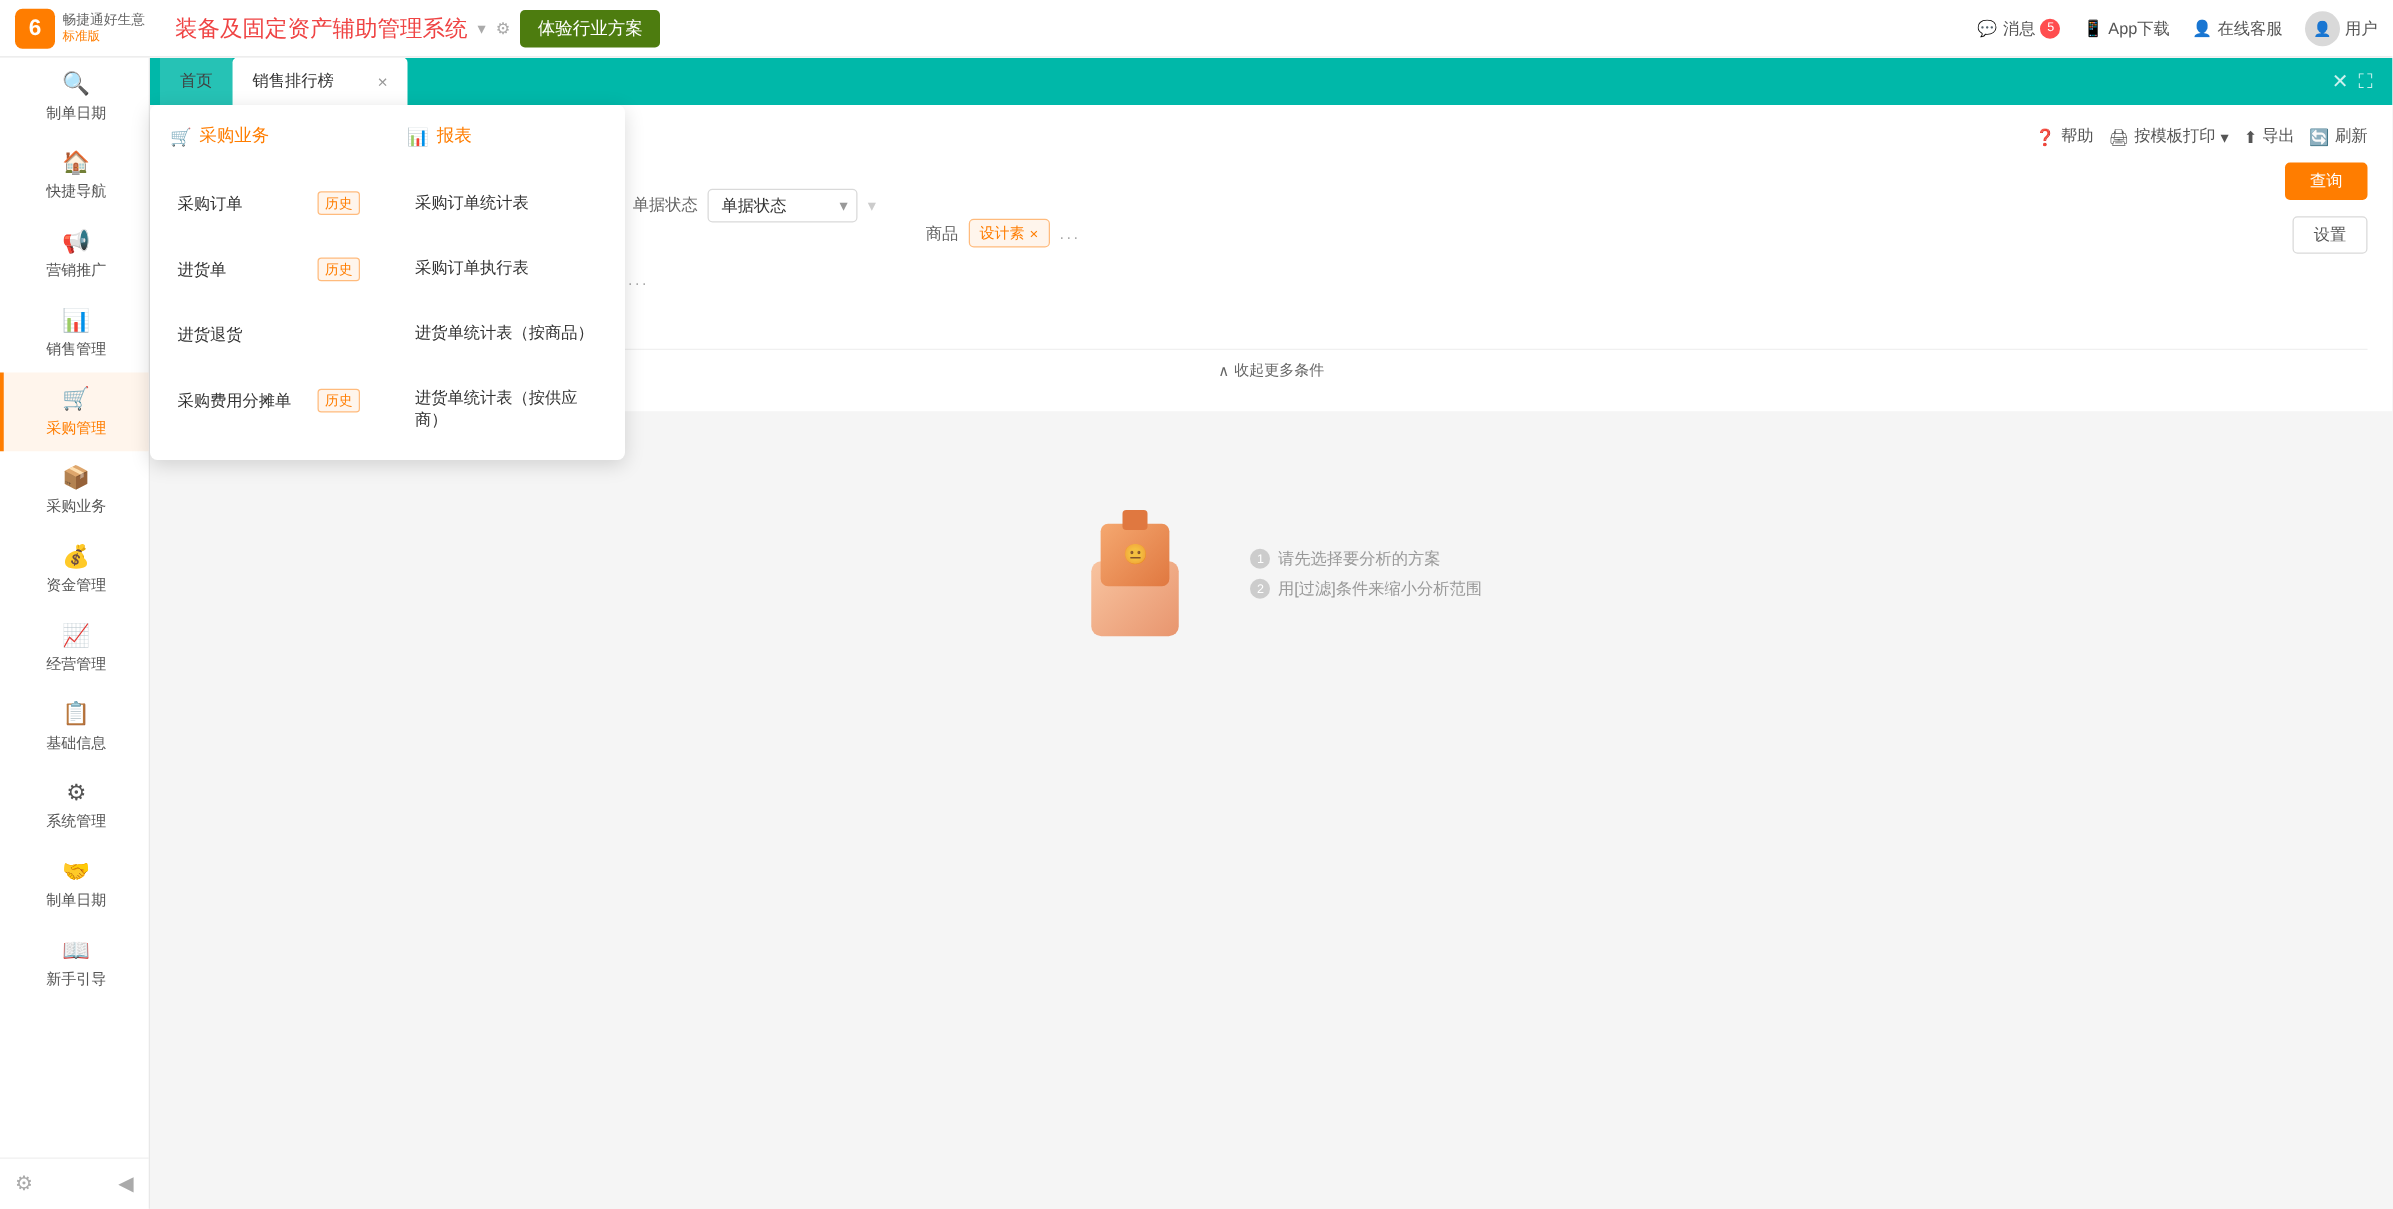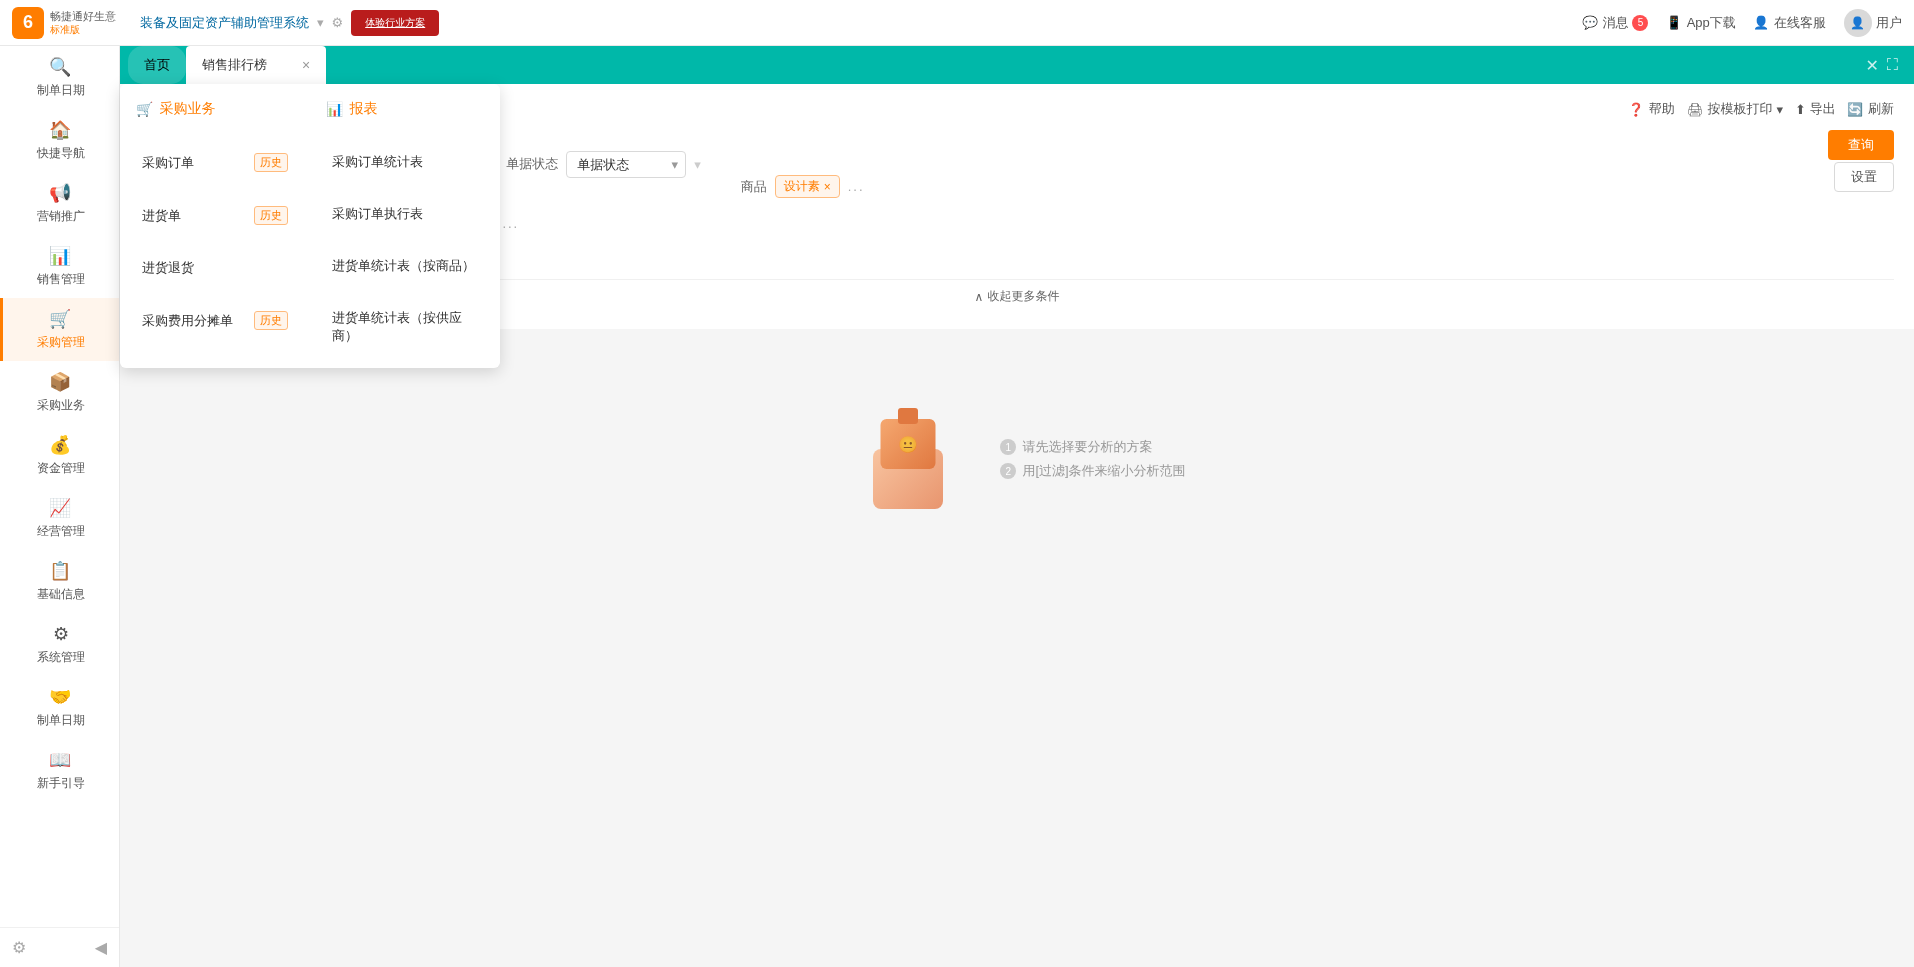--- a/index.html
+++ b/index.html
@@ -33,28 +33,27 @@
     .logo-text { font-size: 11px; color: #666; line-height: 1.3; }
     .topbar-title {
       flex: 1;
       display: flex;
       align-items: center;
       gap: 8px;
       margin-left: 8px;
     }
     .topbar-title span { color: #333; font-size: 13px; }
     .industry-btn {
-      background: #b91c1c;
+      background: #4d7c0f;
       color: white;
       border: none;
       border-radius: 4px;
       padding: 6px 14px;
       cursor: pointer;
-      font-size: 10px;
-      text-decoration: underline;
+      font-size: 14px;
     }
     .topbar-right {
       display: flex;
       align-items: center;
       gap: 18px;
       margin-left: auto;
     }
     .topbar-right-item {
       display: flex;
       align-items: center;
@@ -139,21 +138,21 @@
     .tab {
       display: flex;
       align-items: center;
       padding: 0 16px;
       height: 100%;
       font-size: 13px;
       cursor: pointer;
       color: rgba(255,255,255,0.8);
       gap: 6px;
     }
-    .tab.home { background: rgba(255,255,255,0.15); color: #000000; border-radius: 15px; }
+    .tab.home { background: rgba(255,255,255,0.15); color: #404040; }
     .tab.active { background: white; color: #333; border-radius: 4px 4px 0 0; gap: 31px; }
     .tabbar-spacer { flex: 1; }
     .tabbar-actions { display: flex; align-items: center; gap: 8px; margin-right: 8px; }
     .tabbar-action-icon { color: rgba(255,255,255,0.8); cursor: pointer; font-size: 16px; }
 
     
     .content-area {
       flex: 1;
       background: #f5f5f5;
       overflow: auto;
@@ -246,21 +245,21 @@
       border: 1px solid #d9d9d9;
       border-radius: 4px;
       padding: 5px 16px;
       cursor: pointer;
       font-size: 13px;
     }
     .query-btns {
       margin-left: auto;
       display: flex;
       flex-direction: column;
-      gap: 2px;
+      gap: 13px;
       align-items: flex-end;
     }
 
     .collapse-bar {
       display: flex;
       align-items: center;
       justify-content: center;
       padding: 8px;
       background: white;
       border-top: 1px solid #f0f0f0;
@@ -340,21 +339,21 @@
 
 <div class="topbar">
   <div class="topbar-logo">
     <div class="logo-icon">6</div>
     <div class="logo-text">
       <div>畅捷通好生意</div>
       <div style="font-size:10px;color:#ff7d00;">标准版</div>
     </div>
   </div>
   <div class="topbar-title">
-    <span style="color:#0369a1;font-size:13px;font-family:Liberation Mono, monospace;">装备及固定资产辅助管理系统</span>
+    <span style="color:#ef4444;font-size:18px;font-family:Liberation Mono, monospace;">装备及固定资产辅助管理系统</span>
     <span style="color:#aaa;cursor:pointer;">▾</span>
     <span style="color:#aaa;cursor:pointer;">⚙</span>
     <button class="industry-btn">体验行业方案</button>
   </div>
   <div class="topbar-right">
     <div class="topbar-right-item">
       <span>💬</span>
       <span>消息</span>
       <span class="badge">5</span>
     </div>

